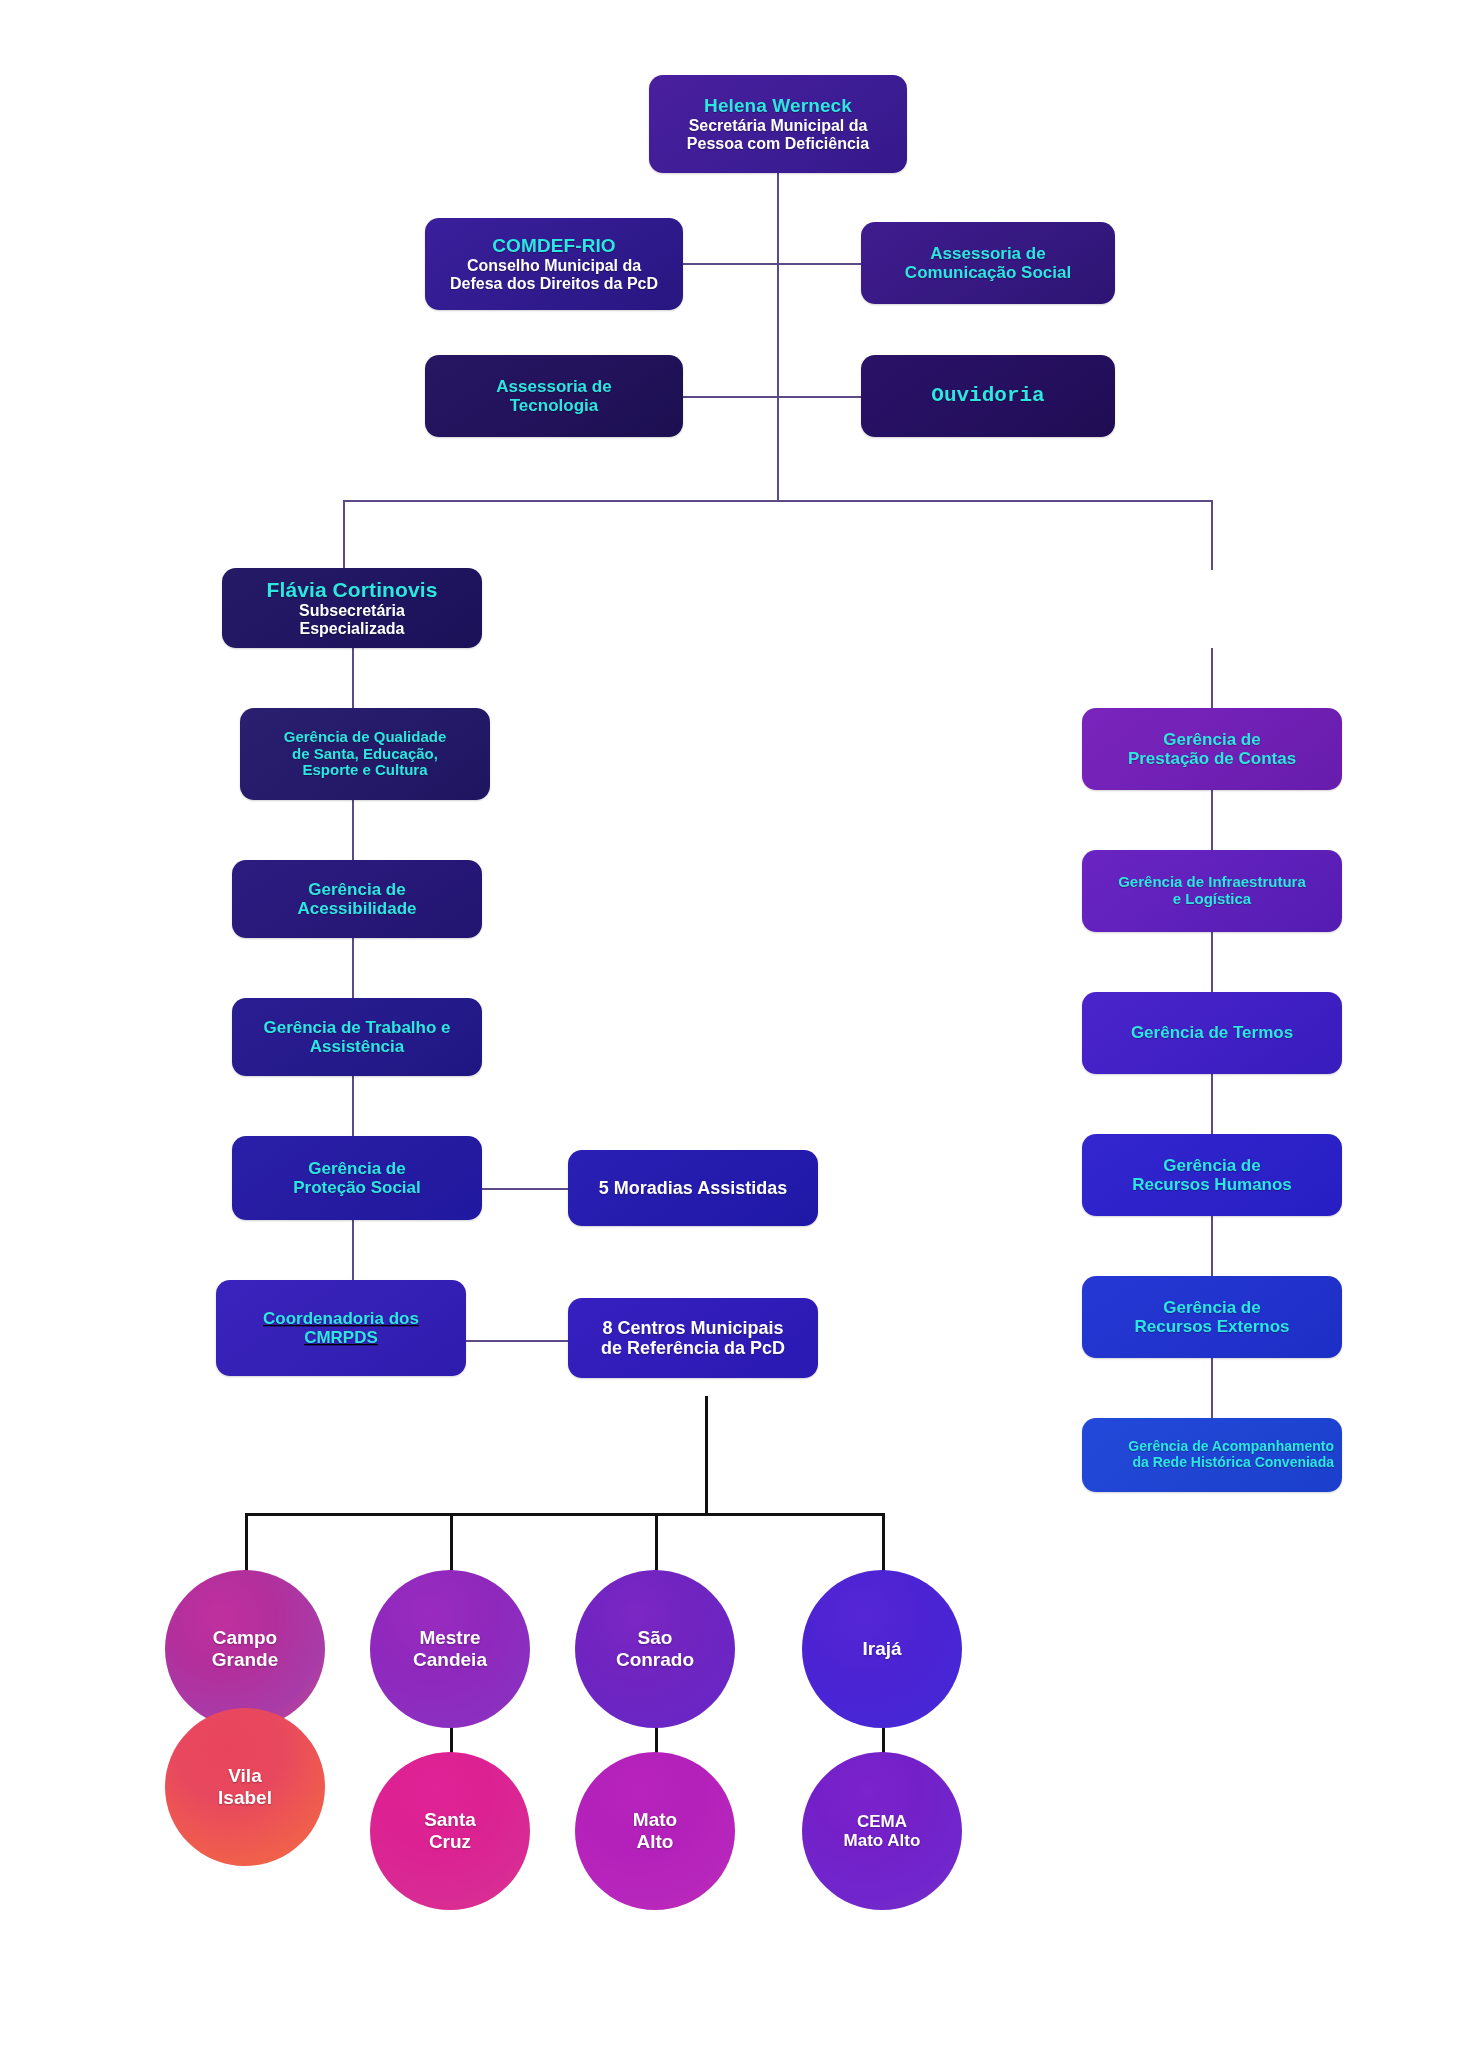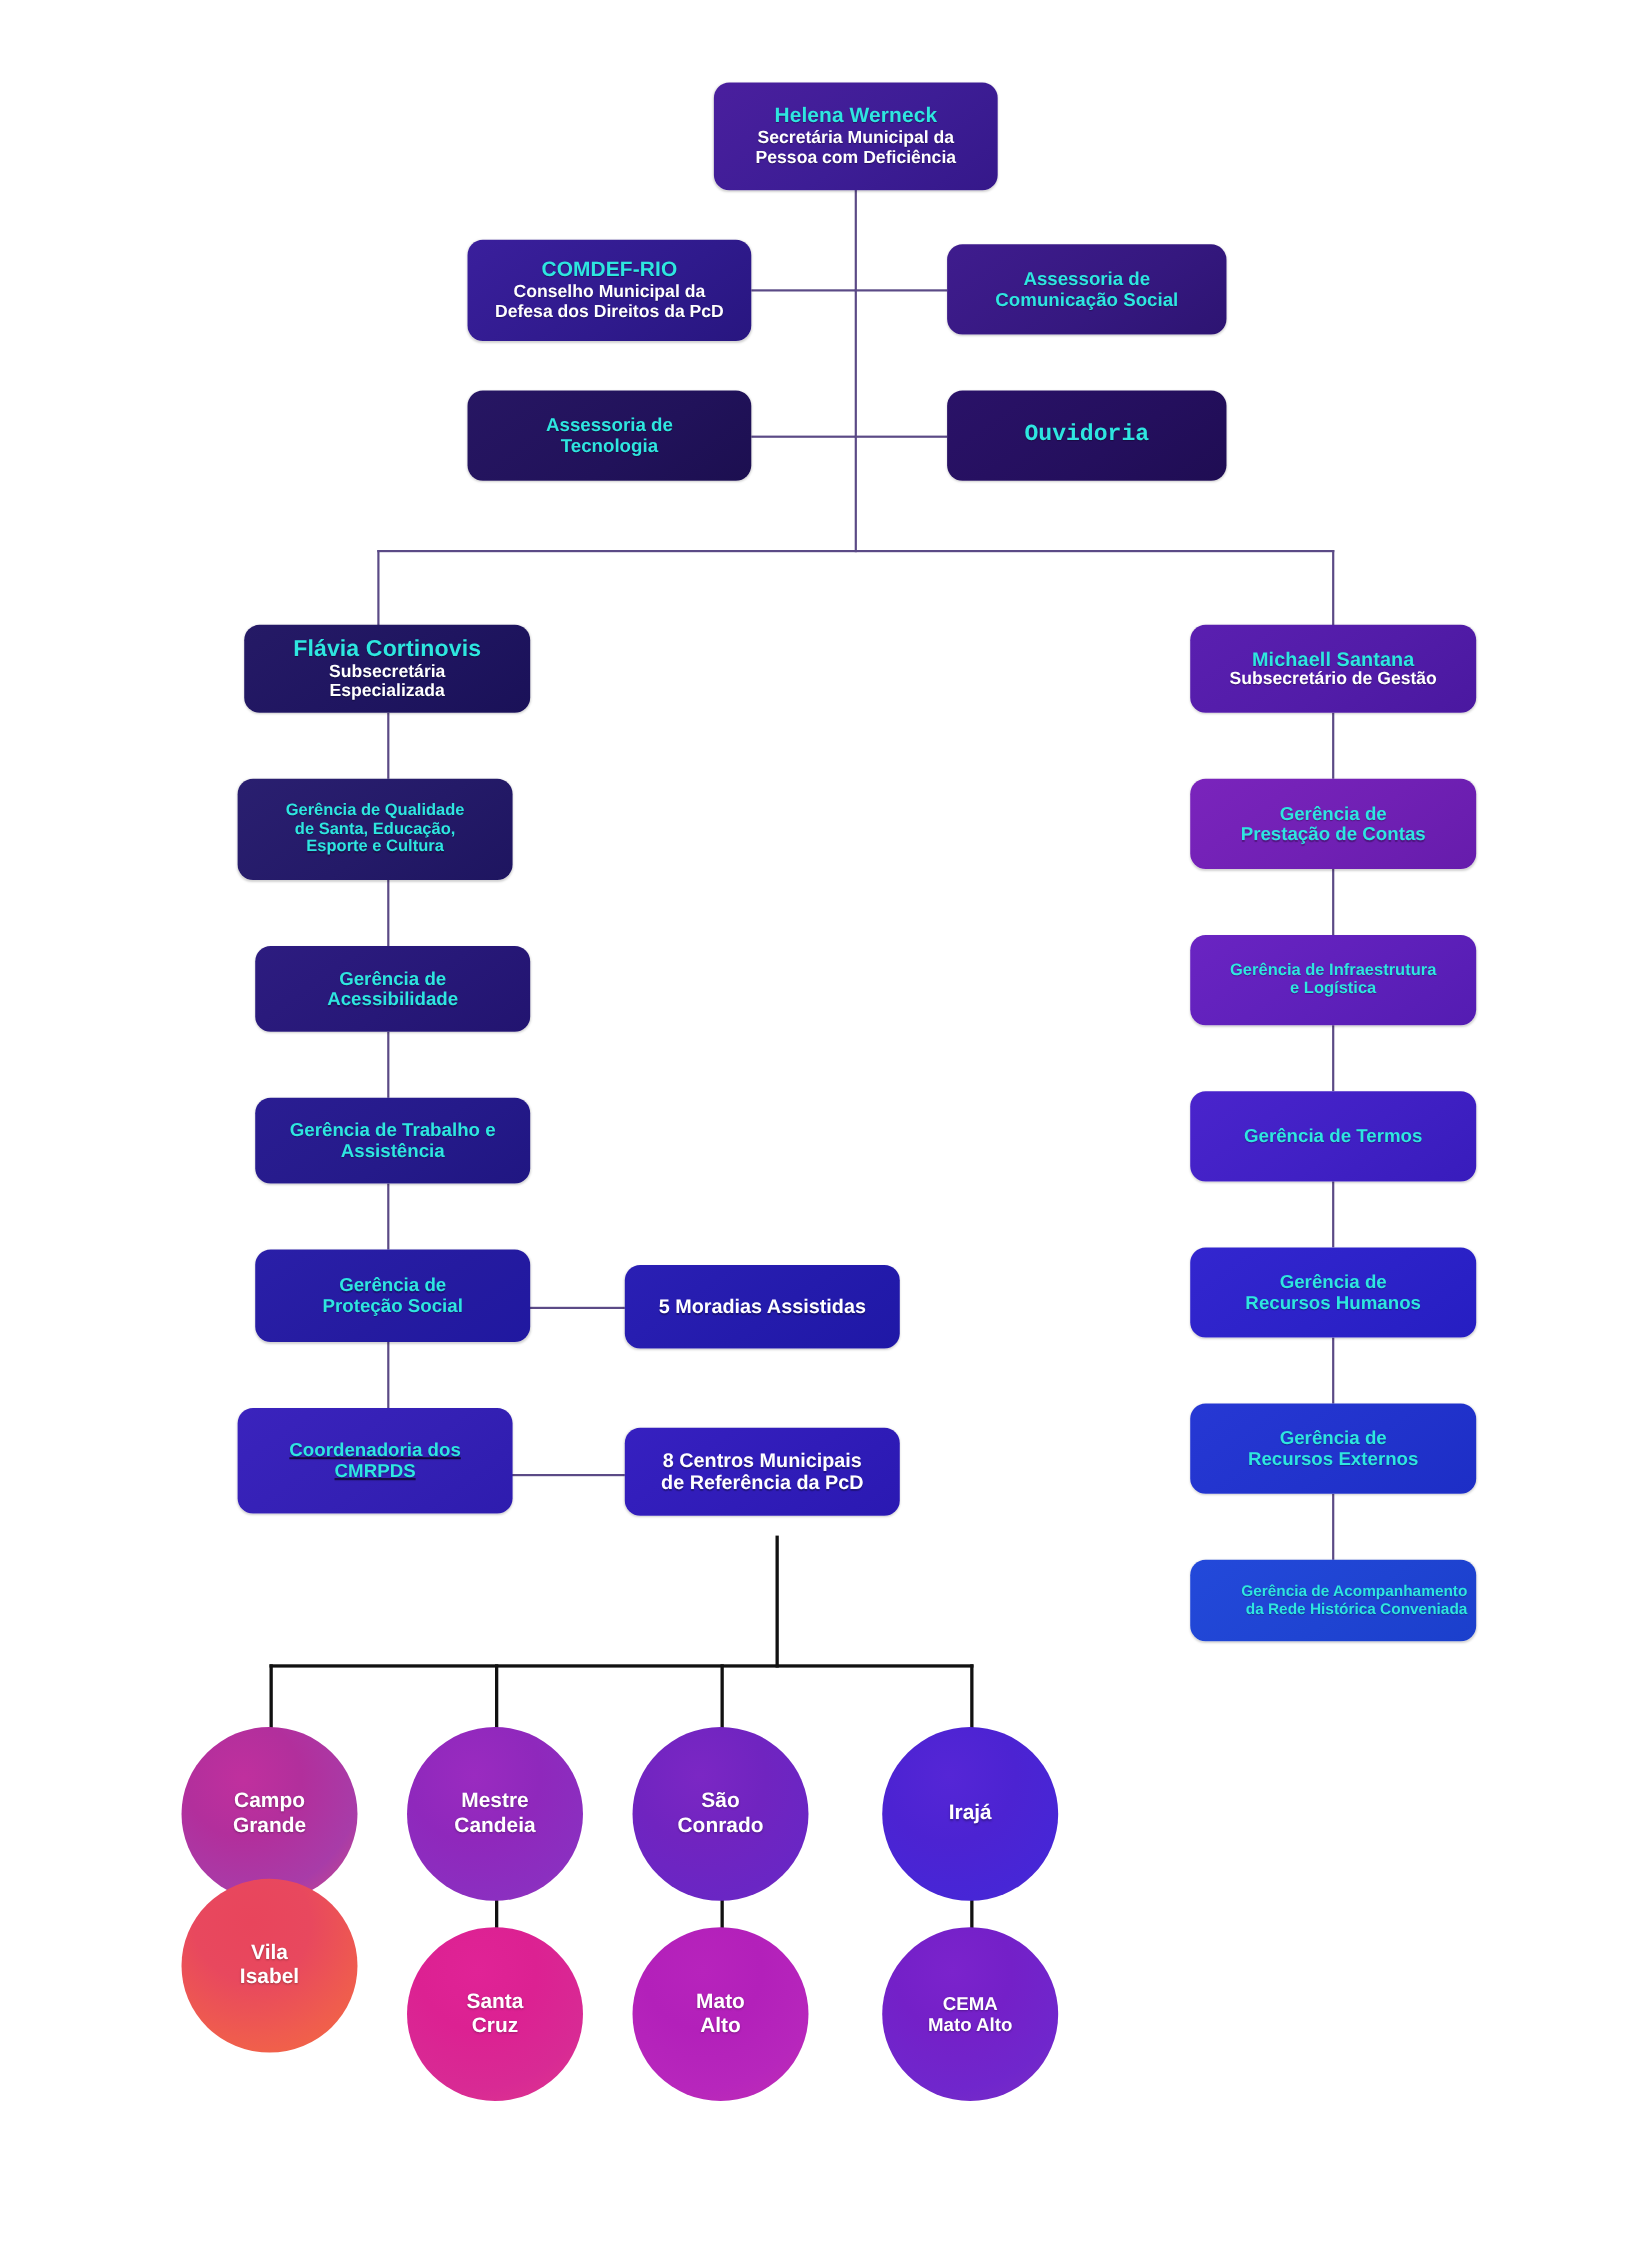--- a/index.html
+++ b/index.html
@@ -154,21 +154,21 @@
     <div class="cy" style="font-size:21px;font-family:Liberation Mono, monospace;">Ouvidoria</div>
   </div>
 
   <div class="box" style="left:222px; top:568px; width:260px; height:80px;
        background:linear-gradient(145deg,#251a66 0%,#1f1560 55%,#1a1158 100%);">
     <div class="nm" style="font-size:21px;">Flávia Cortinovis</div>
     <div class="sub">Subsecretária</div>
     <div class="sub">Especializada</div>
   </div>
 
-  <div class="box" style="left:216px; top:708px; width:250px; height:92px;
+  <div class="box" style="left:240px; top:708px; width:250px; height:92px;
        background:linear-gradient(145deg,#2a1f70 0%,#241a68 55%,#1e1560 100%);">
     <div class="cy sm">Gerência de Qualidade</div>
     <div class="cy sm">de Santa, Educação,</div>
     <div class="cy sm">Esporte e Cultura</div>
   </div>
 
   <div class="box" style="left:232px; top:860px; width:250px; height:78px;
        background:linear-gradient(145deg,#2d1c80 0%,#271878 55%,#221470 100%);">
     <div class="cy">Gerência de</div>
     <div class="cy">Acessibilidade</div>
@@ -196,25 +196,20 @@
        background:linear-gradient(145deg,#2a1fb4 0%,#241bac 55%,#1f18a6 100%);">
     <div class="wh">5 Moradias Assistidas</div>
   </div>
 
   <div class="box" style="left:568px; top:1298px; width:250px; height:80px;
        background:linear-gradient(145deg,#3620c0 0%,#301cb8 55%,#2a19b2 100%);">
     <div class="wh">8 Centros Municipais</div>
     <div class="wh">de Referência da PcD</div>
   </div>
 
-  <div class="box" style="left:1082px; top:568px; width:260px; height:80px;
-       background:linear-gradient(145deg,#5a1fb0 0%,#521ca8 55%,#4a18a0 100%);">
-    <div class="nm" style="font-size:18px;">Michaell Santana</div>
-    <div class="sub">Subsecretário de Gestão</div>
-  </div>
 
   <div class="box" style="left:1082px; top:708px; width:260px; height:82px;
        background:linear-gradient(145deg,#7a24bc 0%,#7020b4 55%,#661cac 100%);">
     <div class="cy">Gerência de</div>
     <div class="cy">Prestação de Contas</div>
   </div>
 
   <div class="box" style="left:1082px; top:850px; width:260px; height:82px;
        background:linear-gradient(145deg,#6a24c2 0%,#5e20ba 55%,#541cb2 100%);">
     <div class="cy sm">Gerência de Infraestrutura</div>

